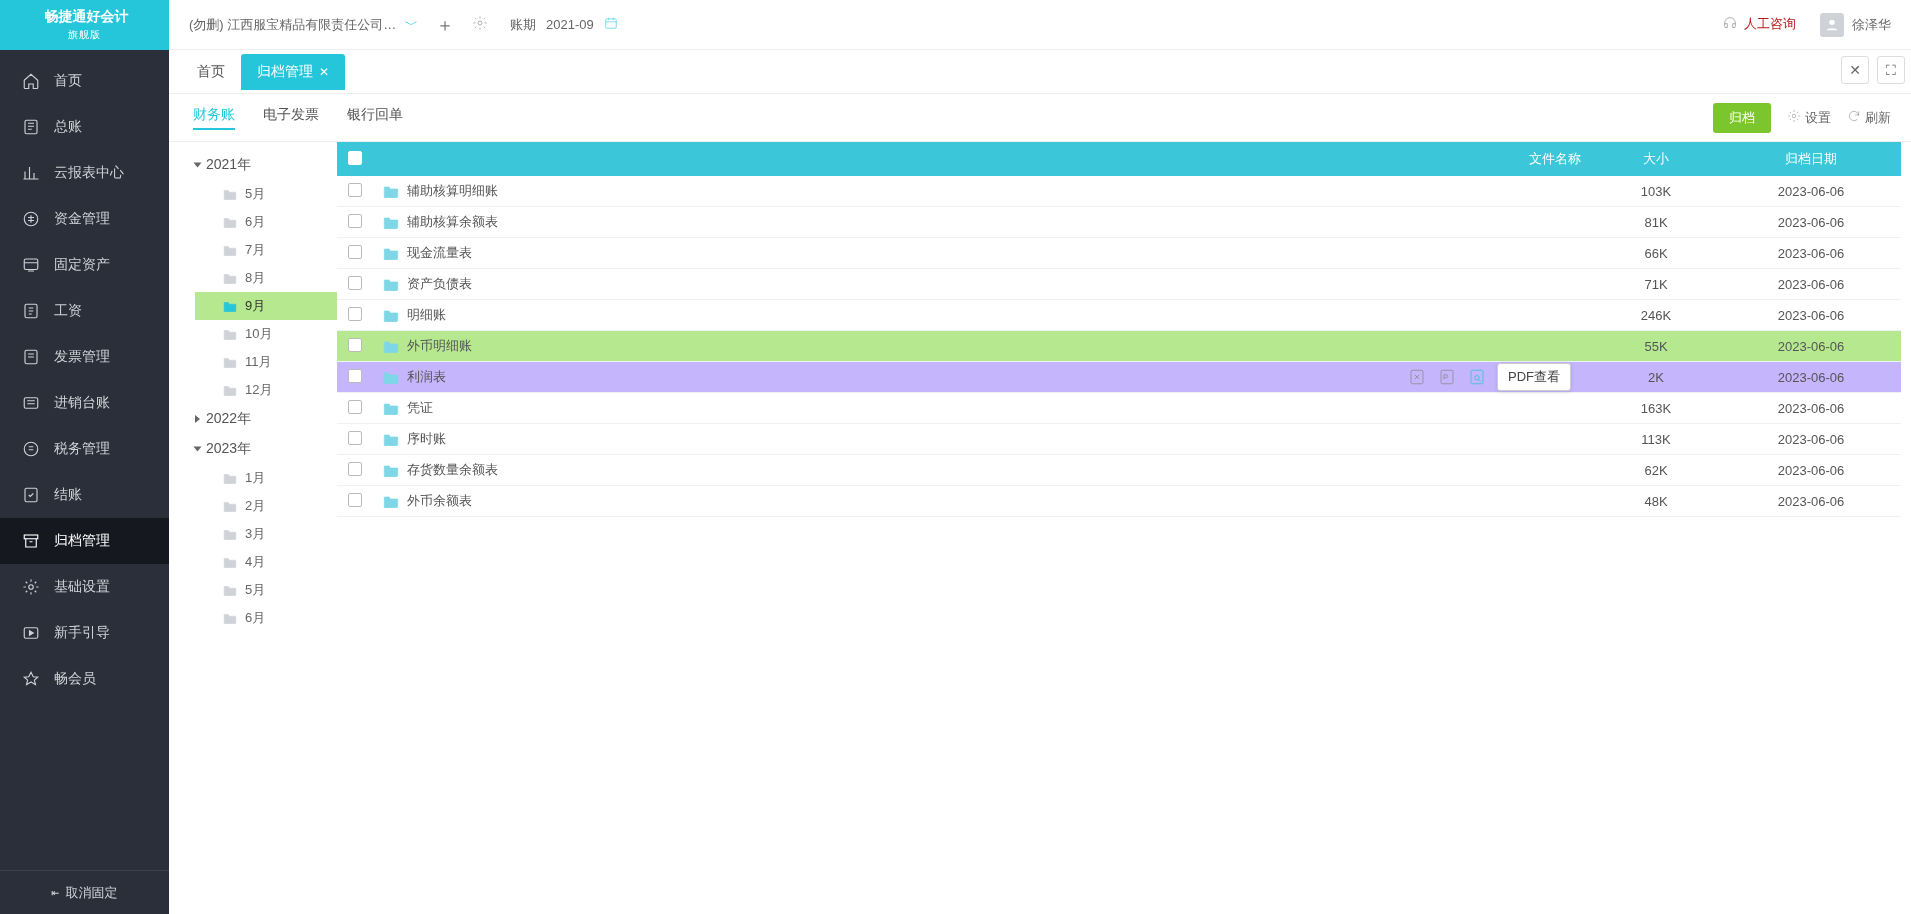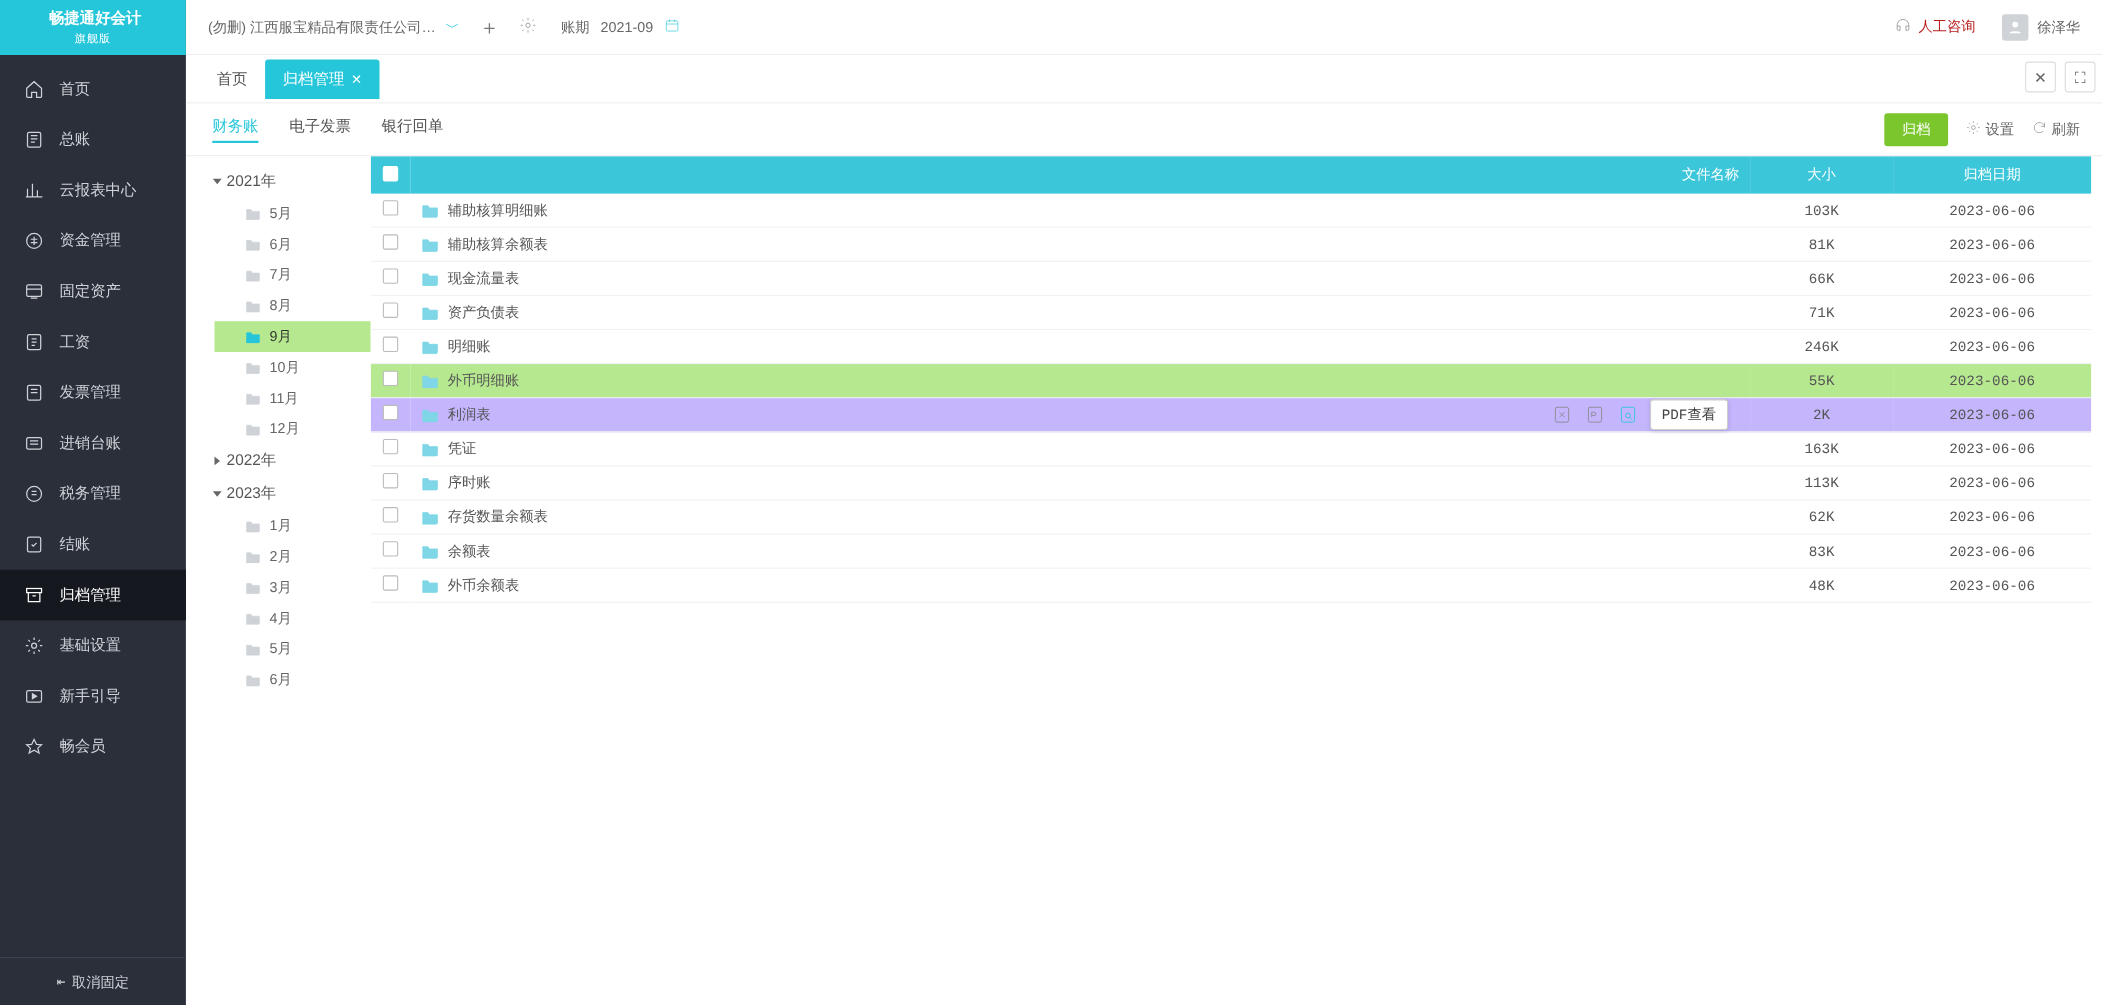--- a/index.html
+++ b/index.html
@@ -62,21 +62,21 @@
 .tree-month .folder svg{width:14px;height:12px;}
 .tree-month.selected .folder svg path{fill:#26c6da;stroke:#26c6da;}
 
 
 .table-wrap{flex:1;overflow:auto;padding-right:10px;position:relative;}
 .tbl{width:100%;border-collapse:separate;border-spacing:0;}
 .tbl thead th{background:#3bc6d9;color:#fff;font-weight:normal;font-size:13px;padding:8px 10px;text-align:right;position:sticky;top:0;}
 .tbl thead th.size{width:130px;text-align:center;}
 .tbl thead th.date{width:180px;text-align:center;}
 .tbl thead th.chk{width:36px;text-align:center;}
-.tbl tbody td{border-bottom:1px solid #eef2f3;padding:6px 10px;font-size:13px;color:#555;font-family:Liberation Mono, monospace;}
+.tbl tbody td{border-bottom:1px solid #eef2f3;padding:6px 10px;font-size:13px;color:#555;}
 .tbl tbody td.size{text-align:center;}
 .tbl tbody td.date{text-align:center;}
 .tbl tbody td.chk{text-align:center;}
 .row-selected{background:#b6e890 !important;}
 .row-hover{background:#c4b5fd;}
 .file-label{display:flex;align-items:center;gap:8px;position:relative;}
 .file-icon{width:16px;height:14px;}
 .file-icon svg{width:16px;height:14px;}
 .chkbox{width:14px;height:14px;border:1px solid #bbb;border-radius:2px;display:inline-block;background:#fff;}
 
@@ -604,33 +604,20 @@
                 <td class="size">62K</td>
                 <td class="date">2023-06-06</td>
               </tr>
               <tr>
                 <td class="chk"><span class="chkbox"></span></td>
                 <td>
                   <div class="file-label">
                     <span class="file-icon"><svg viewBox="0 0 24 20">
                         <path d="M2 4h7l2 3h11v11a2 2 0 01-2 2H2z" fill="#7ed6e6" stroke="#7ed6e6"></path>
                       </svg></span>
-                    <span>余额表</span>
-                  </div>
-                </td>
-                <td class="size">83K</td>
-                <td class="date">2023-06-06</td>
-              </tr>
-              <tr>
-                <td class="chk"><span class="chkbox"></span></td>
-                <td>
-                  <div class="file-label">
-                    <span class="file-icon"><svg viewBox="0 0 24 20">
-                        <path d="M2 4h7l2 3h11v11a2 2 0 01-2 2H2z" fill="#7ed6e6" stroke="#7ed6e6"></path>
-                      </svg></span>
                     <span>外币余额表</span>
                   </div>
                 </td>
                 <td class="size">48K</td>
                 <td class="date">2023-06-06</td>
               </tr>
             </tbody>
         </table>
 
       </div>

